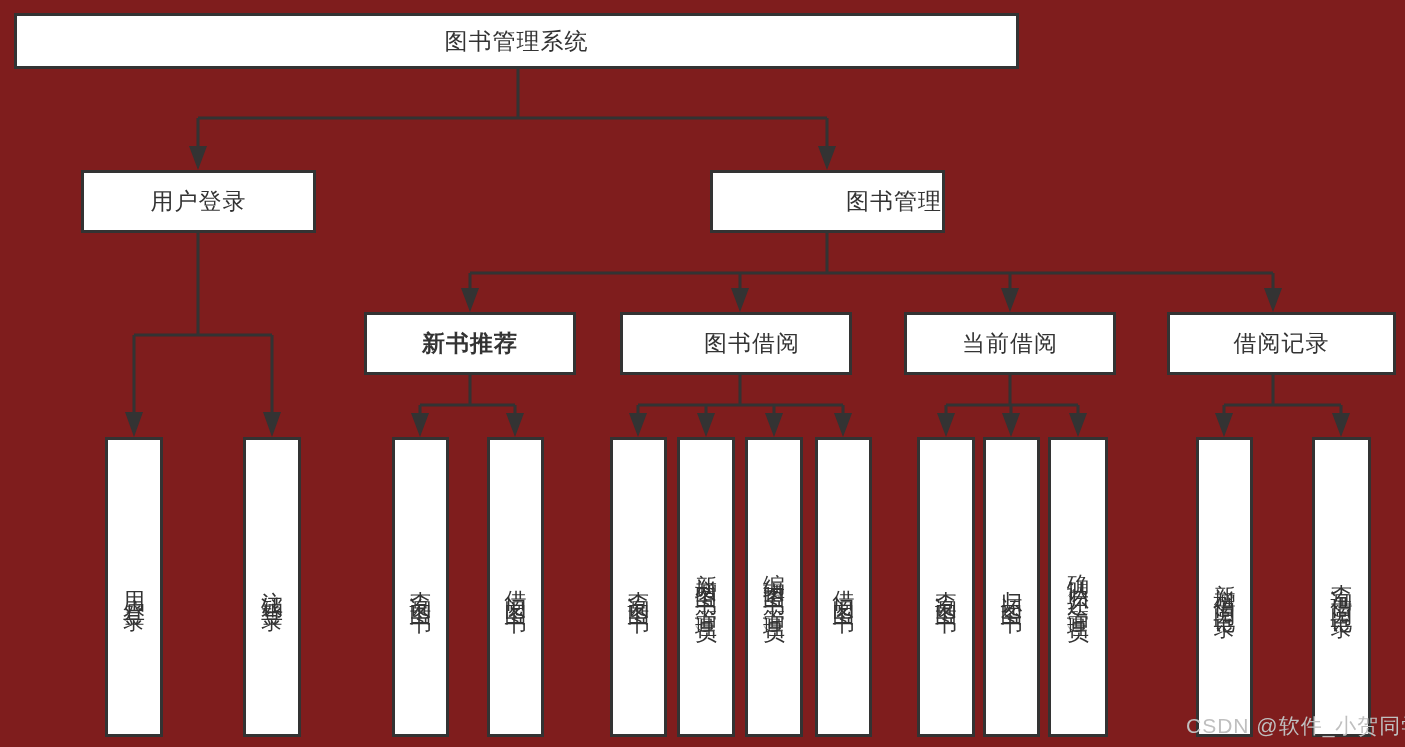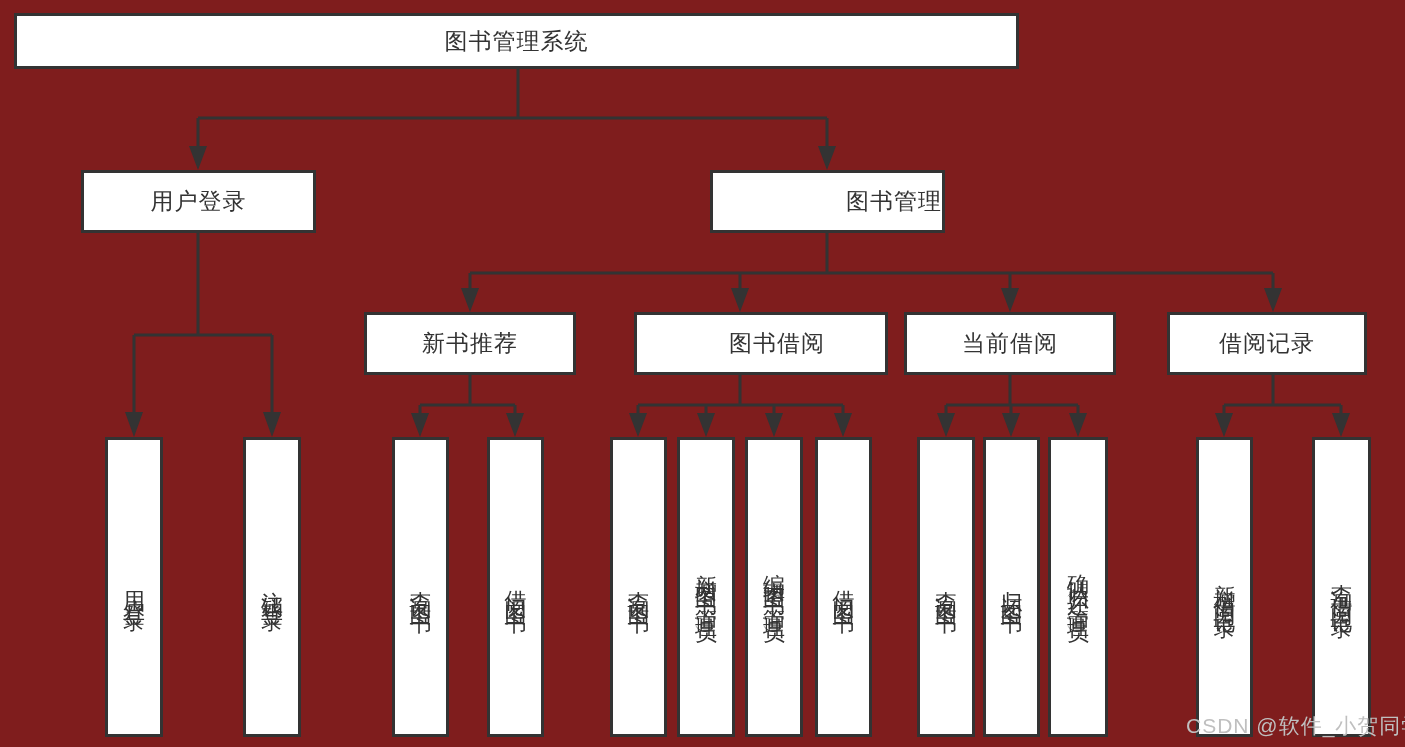--- a/index.html
+++ b/index.html
@@ -89,30 +89,30 @@
     <span>图书管理系统</span>
   </div>
 
   <div class="node node-h" style="left:81px;top:170px;width:235px;height:63px;">
     <span>用户登录</span>
   </div>
   <div class="node node-h" style="left:710px;top:170px;width:235px;height:63px;justify-content:flex-end;">
     <span>图书管理</span>
   </div>
 
-  <div class="node node-h" style="left:364px;top:312px;width:212px;height:63px;">
+  <div class="node node-h" style="left:364px;top:312px;width:212px;height:63px;font-weight:bold;">
     <span>新书推荐</span>
   </div>
-  <div class="node node-h" style="left:634px;top:312px;width:254px;height:63px;padding-left:32px;">
+  <div class="node node-h" style="left:620px;top:312px;width:232px;height:63px;padding-left:32px;">
     <span>图书借阅</span>
   </div>
   <div class="node node-h" style="left:904px;top:312px;width:212px;height:63px;">
     <span>当前借阅</span>
   </div>
-  <div class="node node-h" style="left:1167px;top:312px;width:200px;height:63px;">
+  <div class="node node-h" style="left:1167px;top:312px;width:229px;height:63px;">
     <span>借阅记录</span>
   </div>
 
   <div class="node node-v" style="left:105px;top:437px;width:58px;height:300px;">
     <span>用户登录</span>
   </div>
   <div class="node node-v" style="left:243px;top:437px;width:58px;height:300px;">
     <span>注销登录</span>
   </div>
 

